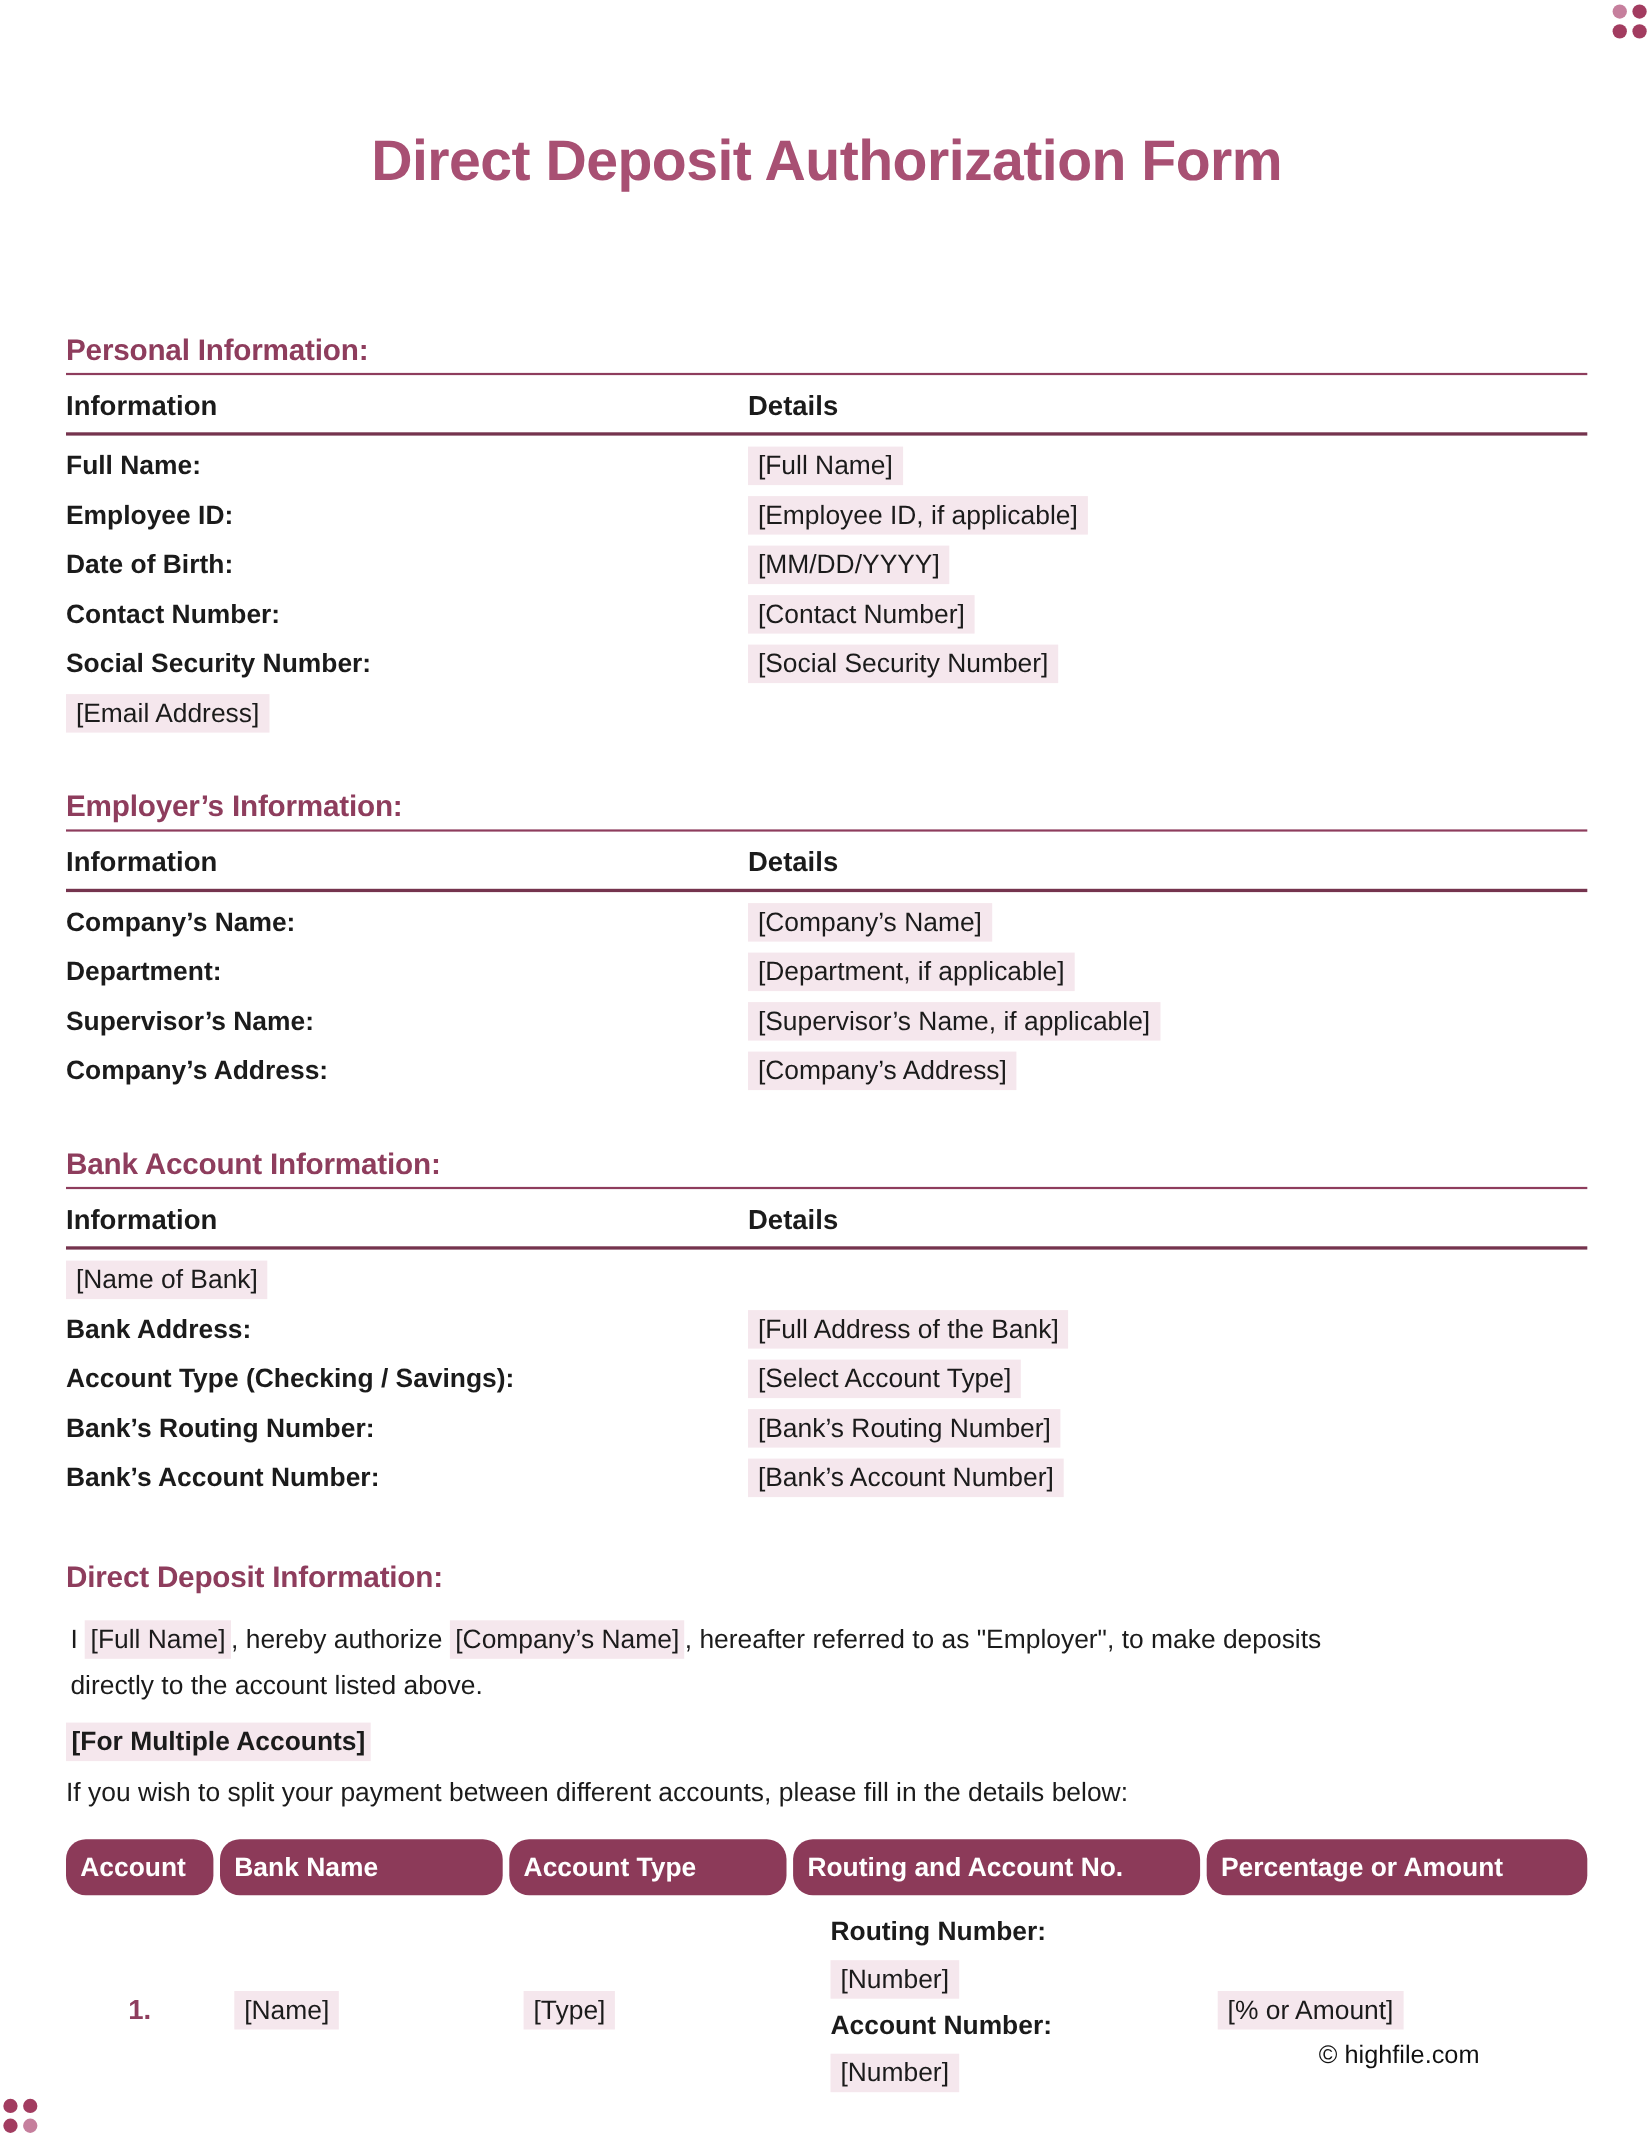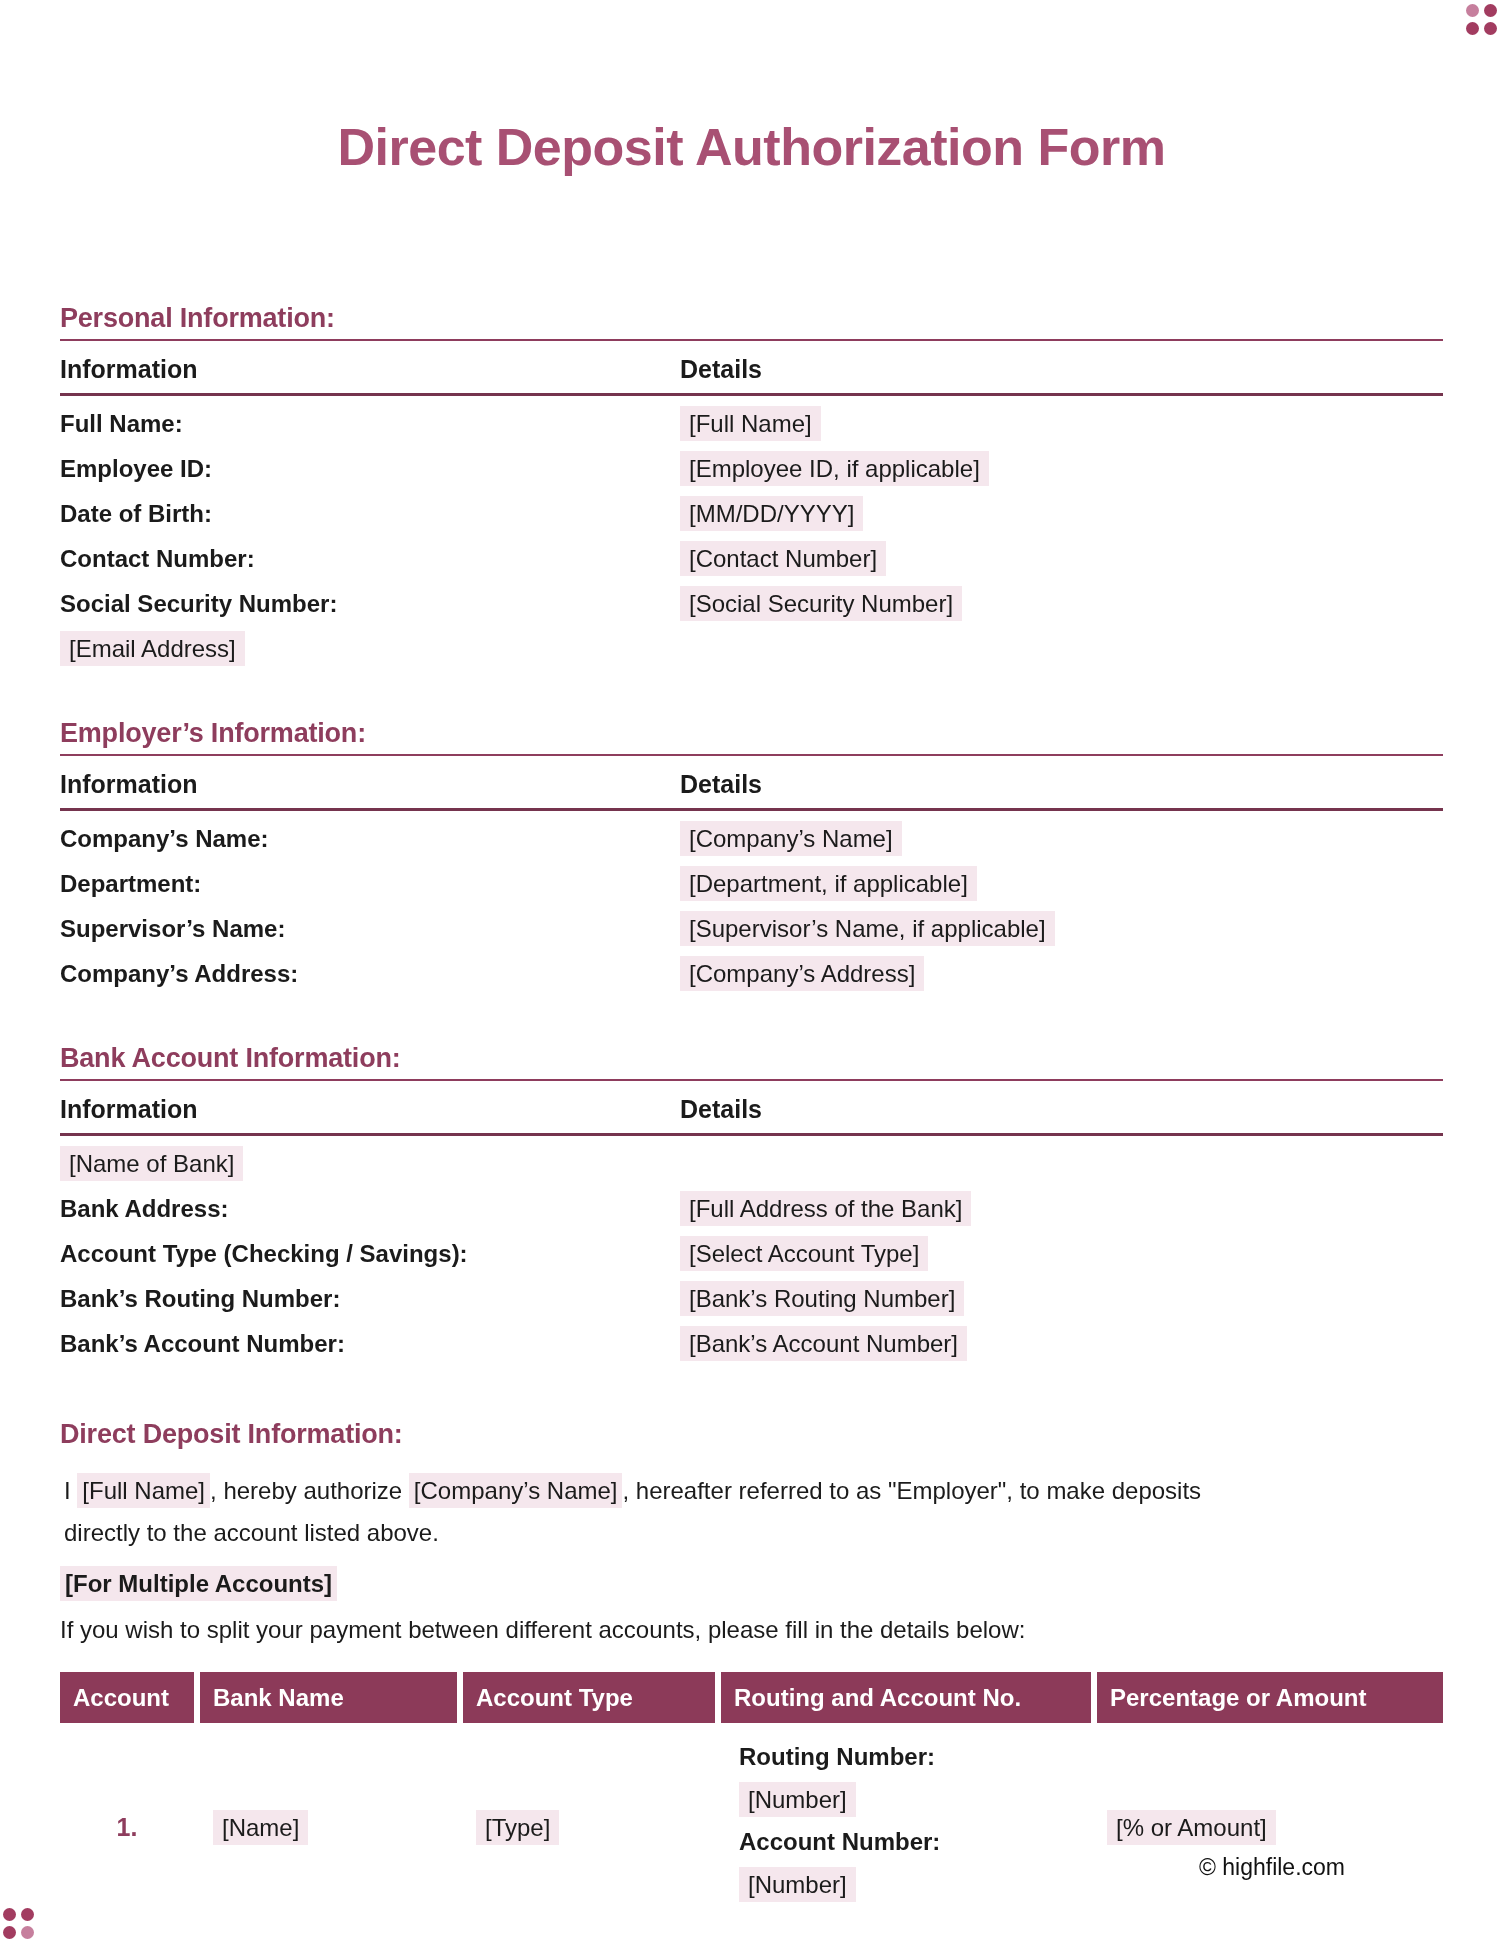--- a/index.html
+++ b/index.html
@@ -104,37 +104,38 @@
     grid-template-columns: 134px 257px 252px 370px 1fr;
     column-gap: 6px;
   }
   .at-head-cell {
     background: var(--table_header_bg, #8c3a59);
     color: var(--table_header_text, #ffffff);
     font-size: 24px;
     font-weight: bold;
     padding: 12px 0 11px 13px;
     white-space: nowrap;
+    border-radius: 18px;
   }
   .at-body-row {
     display: grid;
     grid-template-columns: 134px 257px 252px 370px 1fr;
     column-gap: 6px;
     padding-top: 10px;
   }
   .at-cell-number {
     align-self: center;
     text-align: center;
     font-size: 25px;
     font-weight: bold;
     color: var(--heading, #8e3d5d);
   }
   .at-cell-mid { align-self: center; padding-left: 13px; }
   .at-cell-routing { padding: 8px 0 10px 18px; }
-  .at-line { margin-bottom: 9px; }
+  .at-line { margin-bottom: 9px; margin-left: 16px; }
   .at-label { font-size: 24px; font-weight: bold; line-height: 32px; }
   .at-cell-amount { align-self: center; padding-left: 10px; }
 
   .footer-credit {
     position: absolute;
     top: 1854px;
     right: 155px;
     font-size: 23px;
     color: #111111;
   }

